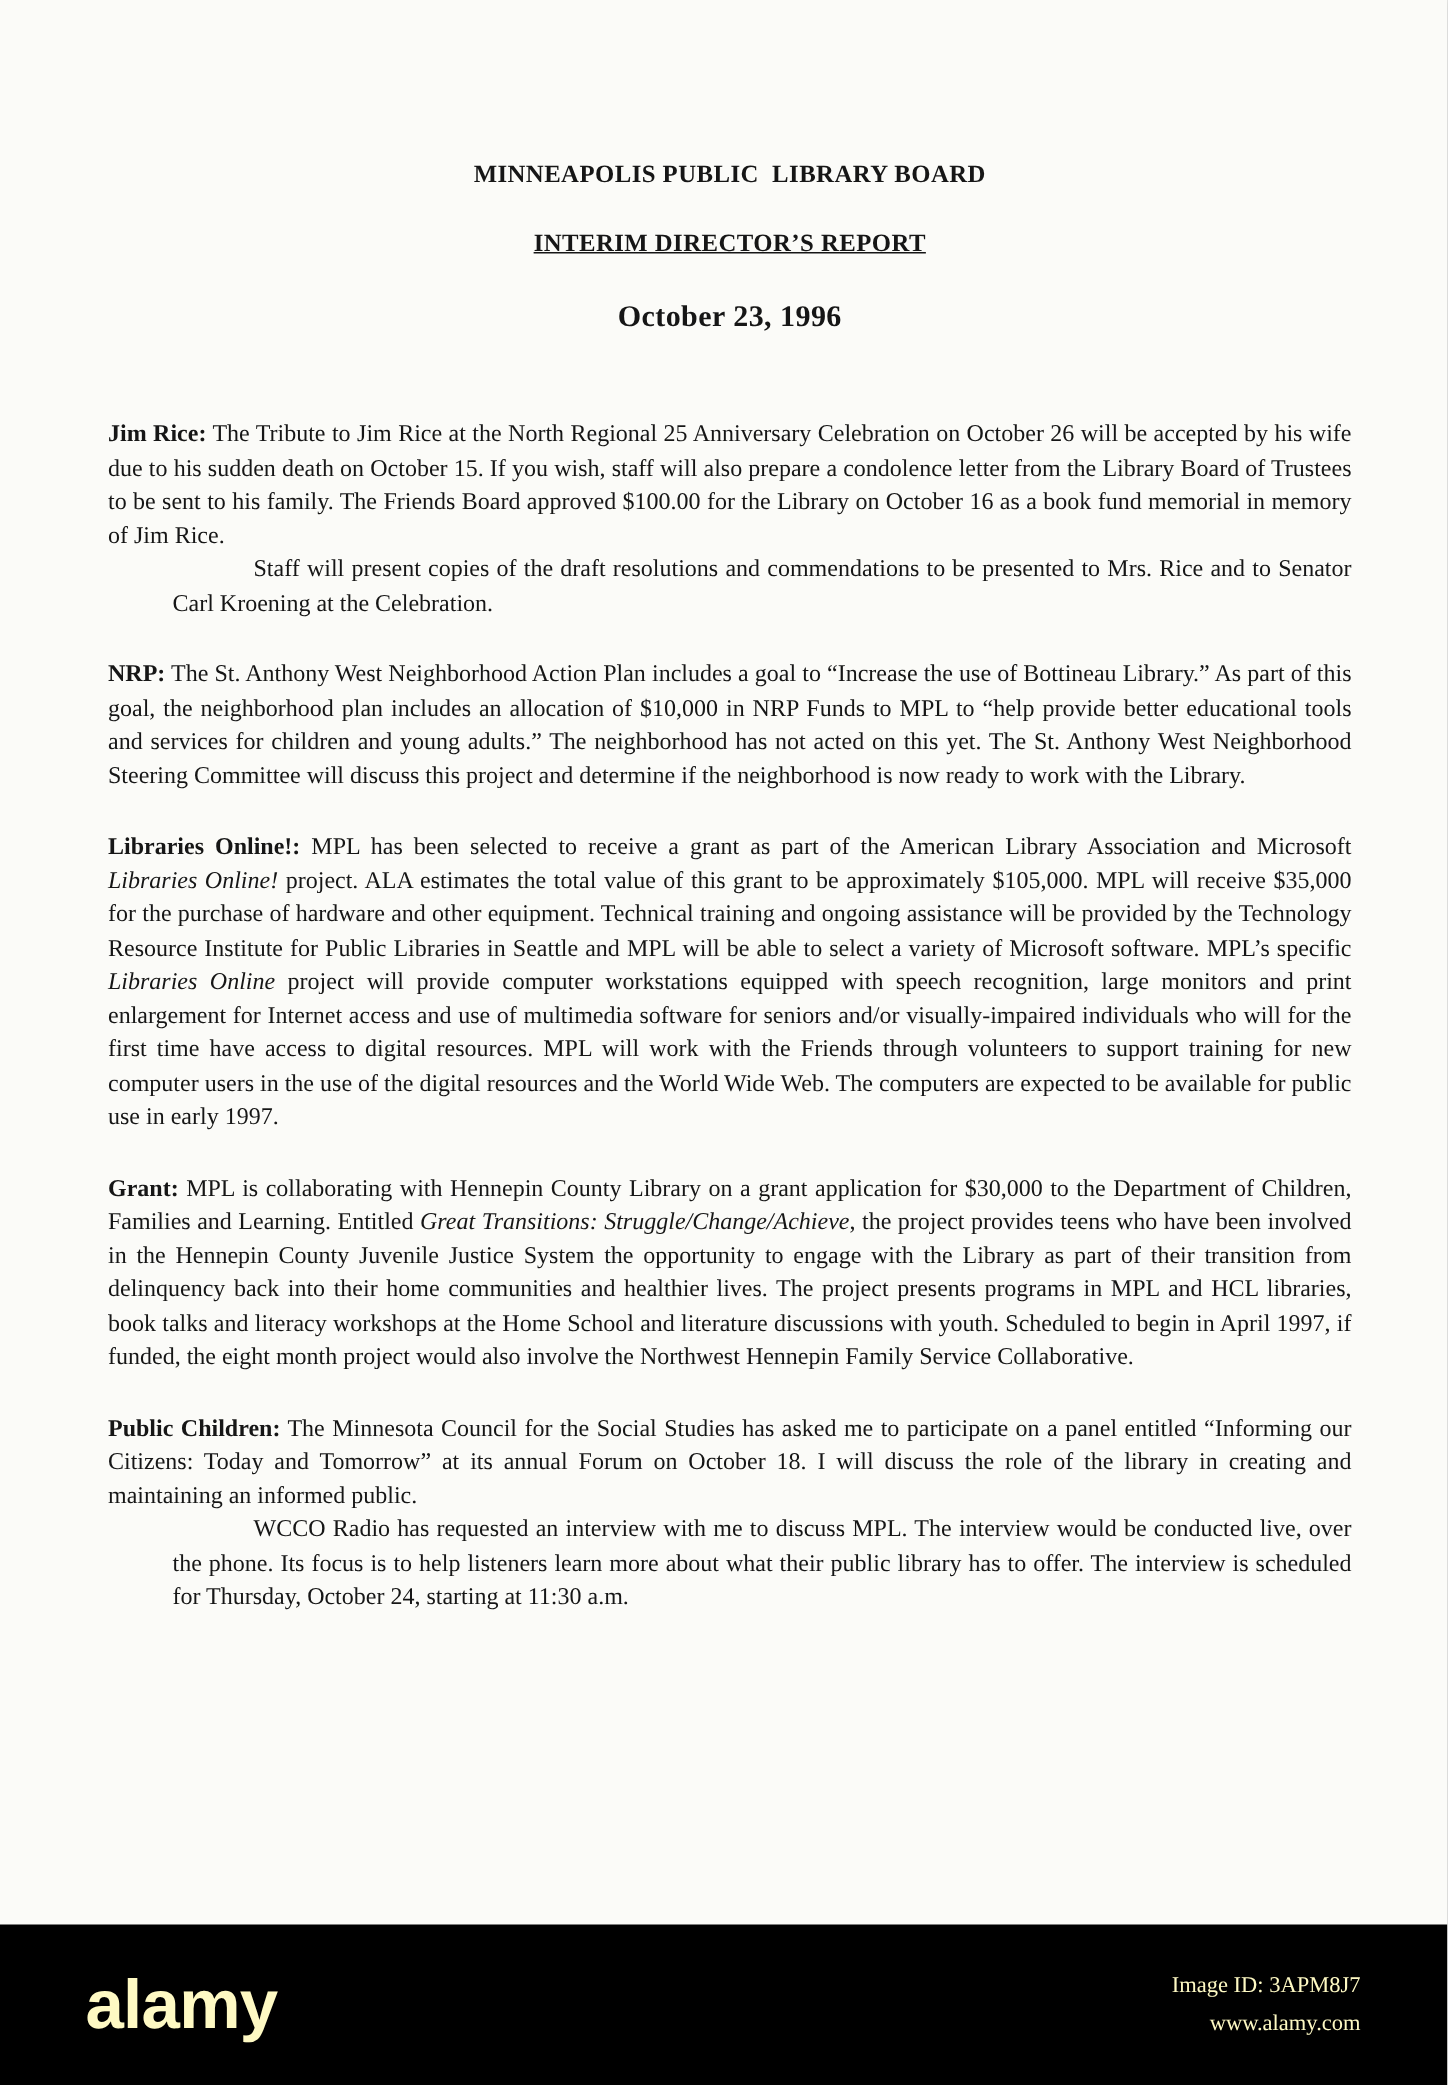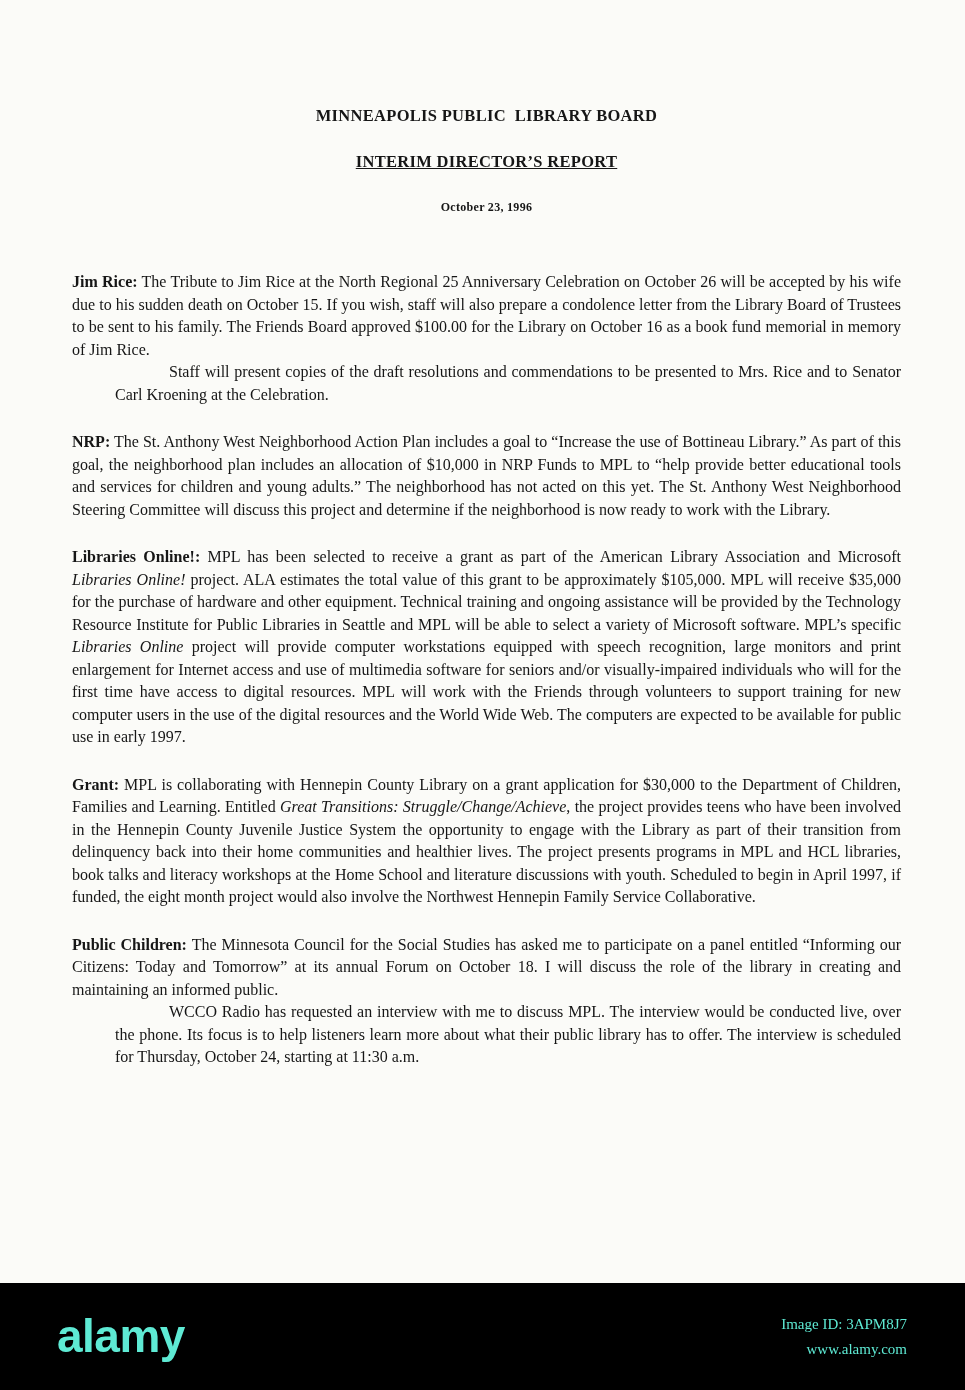--- a/index.html
+++ b/index.html
@@ -16,38 +16,38 @@
   }
   .doc { padding: 106px 64px 0 72px; }
   .heading {
     text-align: center;
     font-weight: bold;
     font-size: 16.5px;
     letter-spacing: 0.3px;
     white-space: pre;
   }
   .heading.subtitle { margin-top: 26px; text-decoration: underline; }
-  .heading.date { margin-top: 28px; font-size: 12px; }
+  .heading.date { margin-top: 28px; font-size: 20px; }
   .body-text {
     margin-top: 56px;
     font-size: 16px;
     line-height: 22.5px;
     text-align: justify;
   }
   .para { margin: 0; }
   .para.space-before { margin-top: 25px; font-family: Liberation Serif, serif; }
   .para.indent { text-indent: 54px; margin-left: 43px; }
   .b { font-weight: bold; }
   .i { font-style: italic; }
   .alamy-bar {
     position: absolute;
     left: 0; right: 0; bottom: 0;
     height: 107px;
     background: #000;
-    color: #5eead4;
+    color: #fef9c3;
   }
   .alamy-logo {
     position: absolute;
     left: 57px;
     top: 50%;
     transform: translateY(-52%);
     font-family: "Liberation Sans", "DejaVu Sans", sans-serif;
     font-weight: bold;
     font-size: 46px;
     letter-spacing: -0.5px;

